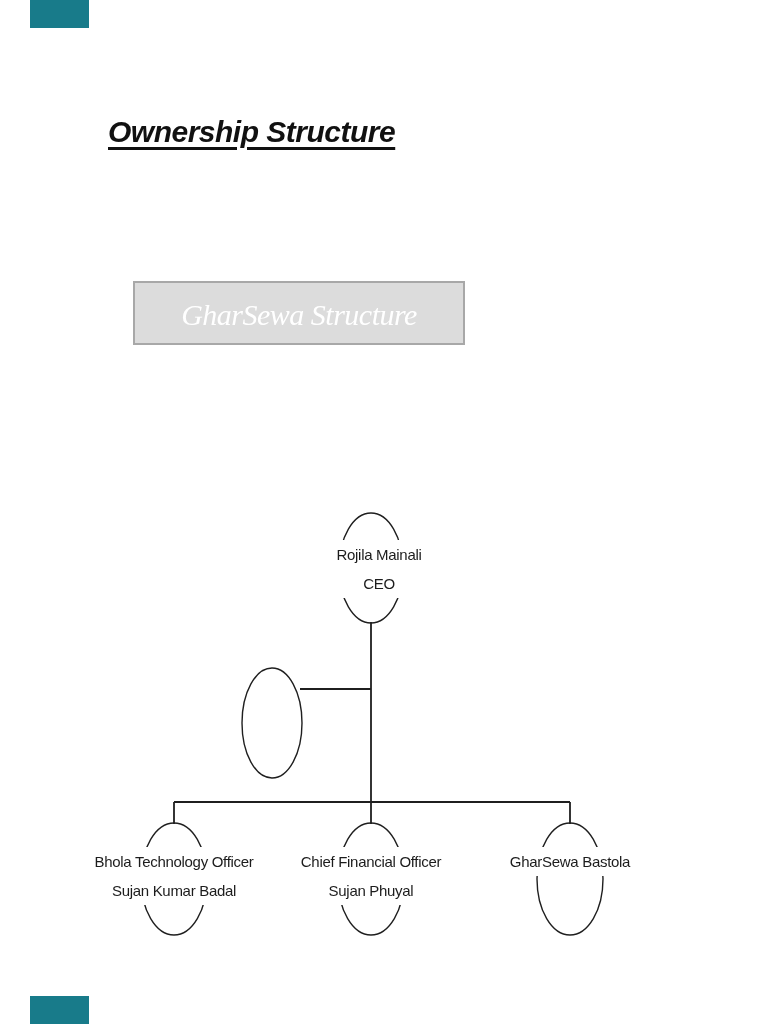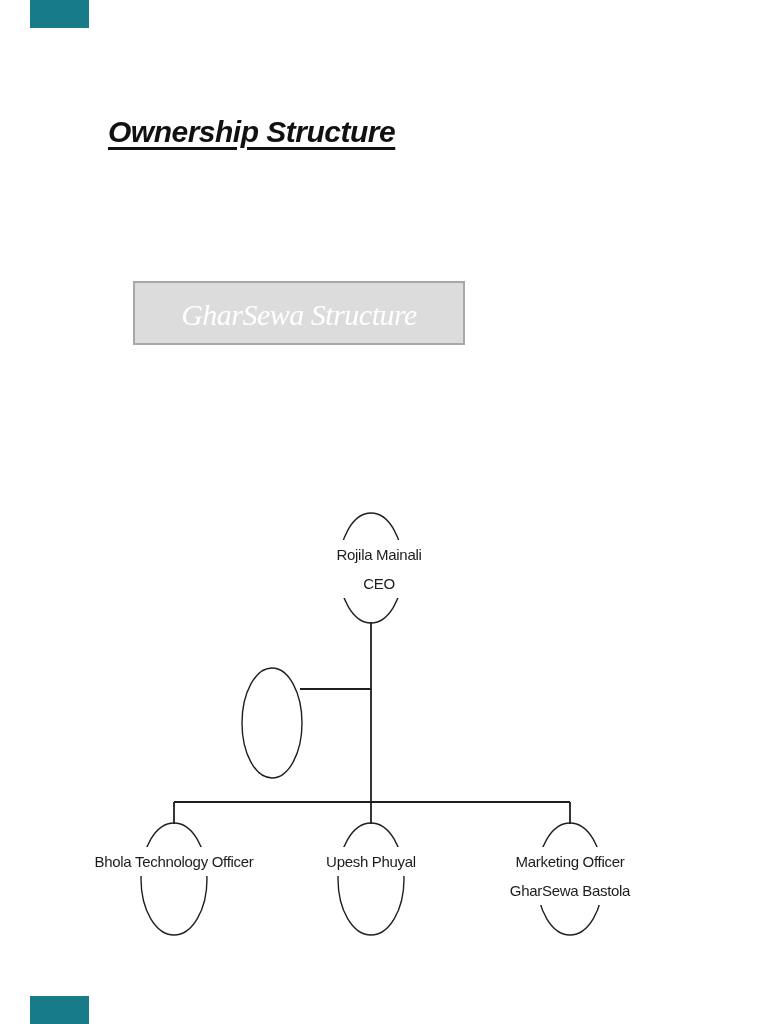--- a/index.html
+++ b/index.html
@@ -95,24 +95,25 @@
   </svg>
 
   <div class="node-label pos-ceo">
     <span>Rojila Mainali</span>
     <span>CEO</span>
   </div>
 
 
   <div class="node-label pos-cto">
     <span>Bhola Technology Officer</span>
+    <span>Sujan Kumar Badal</span>
   </div>
 
   <div class="node-label pos-cfo">
-    <span>Upesh Phuyal</span>
+    <span>Chief Financial Officer</span>
+    <span>Sujan Phuyal</span>
   </div>
 
   <div class="node-label pos-marketing">
-    <span>Marketing Officer</span>
     <span>GharSewa Bastola</span>
   </div>
 
 </div>
 
 </body></html>

